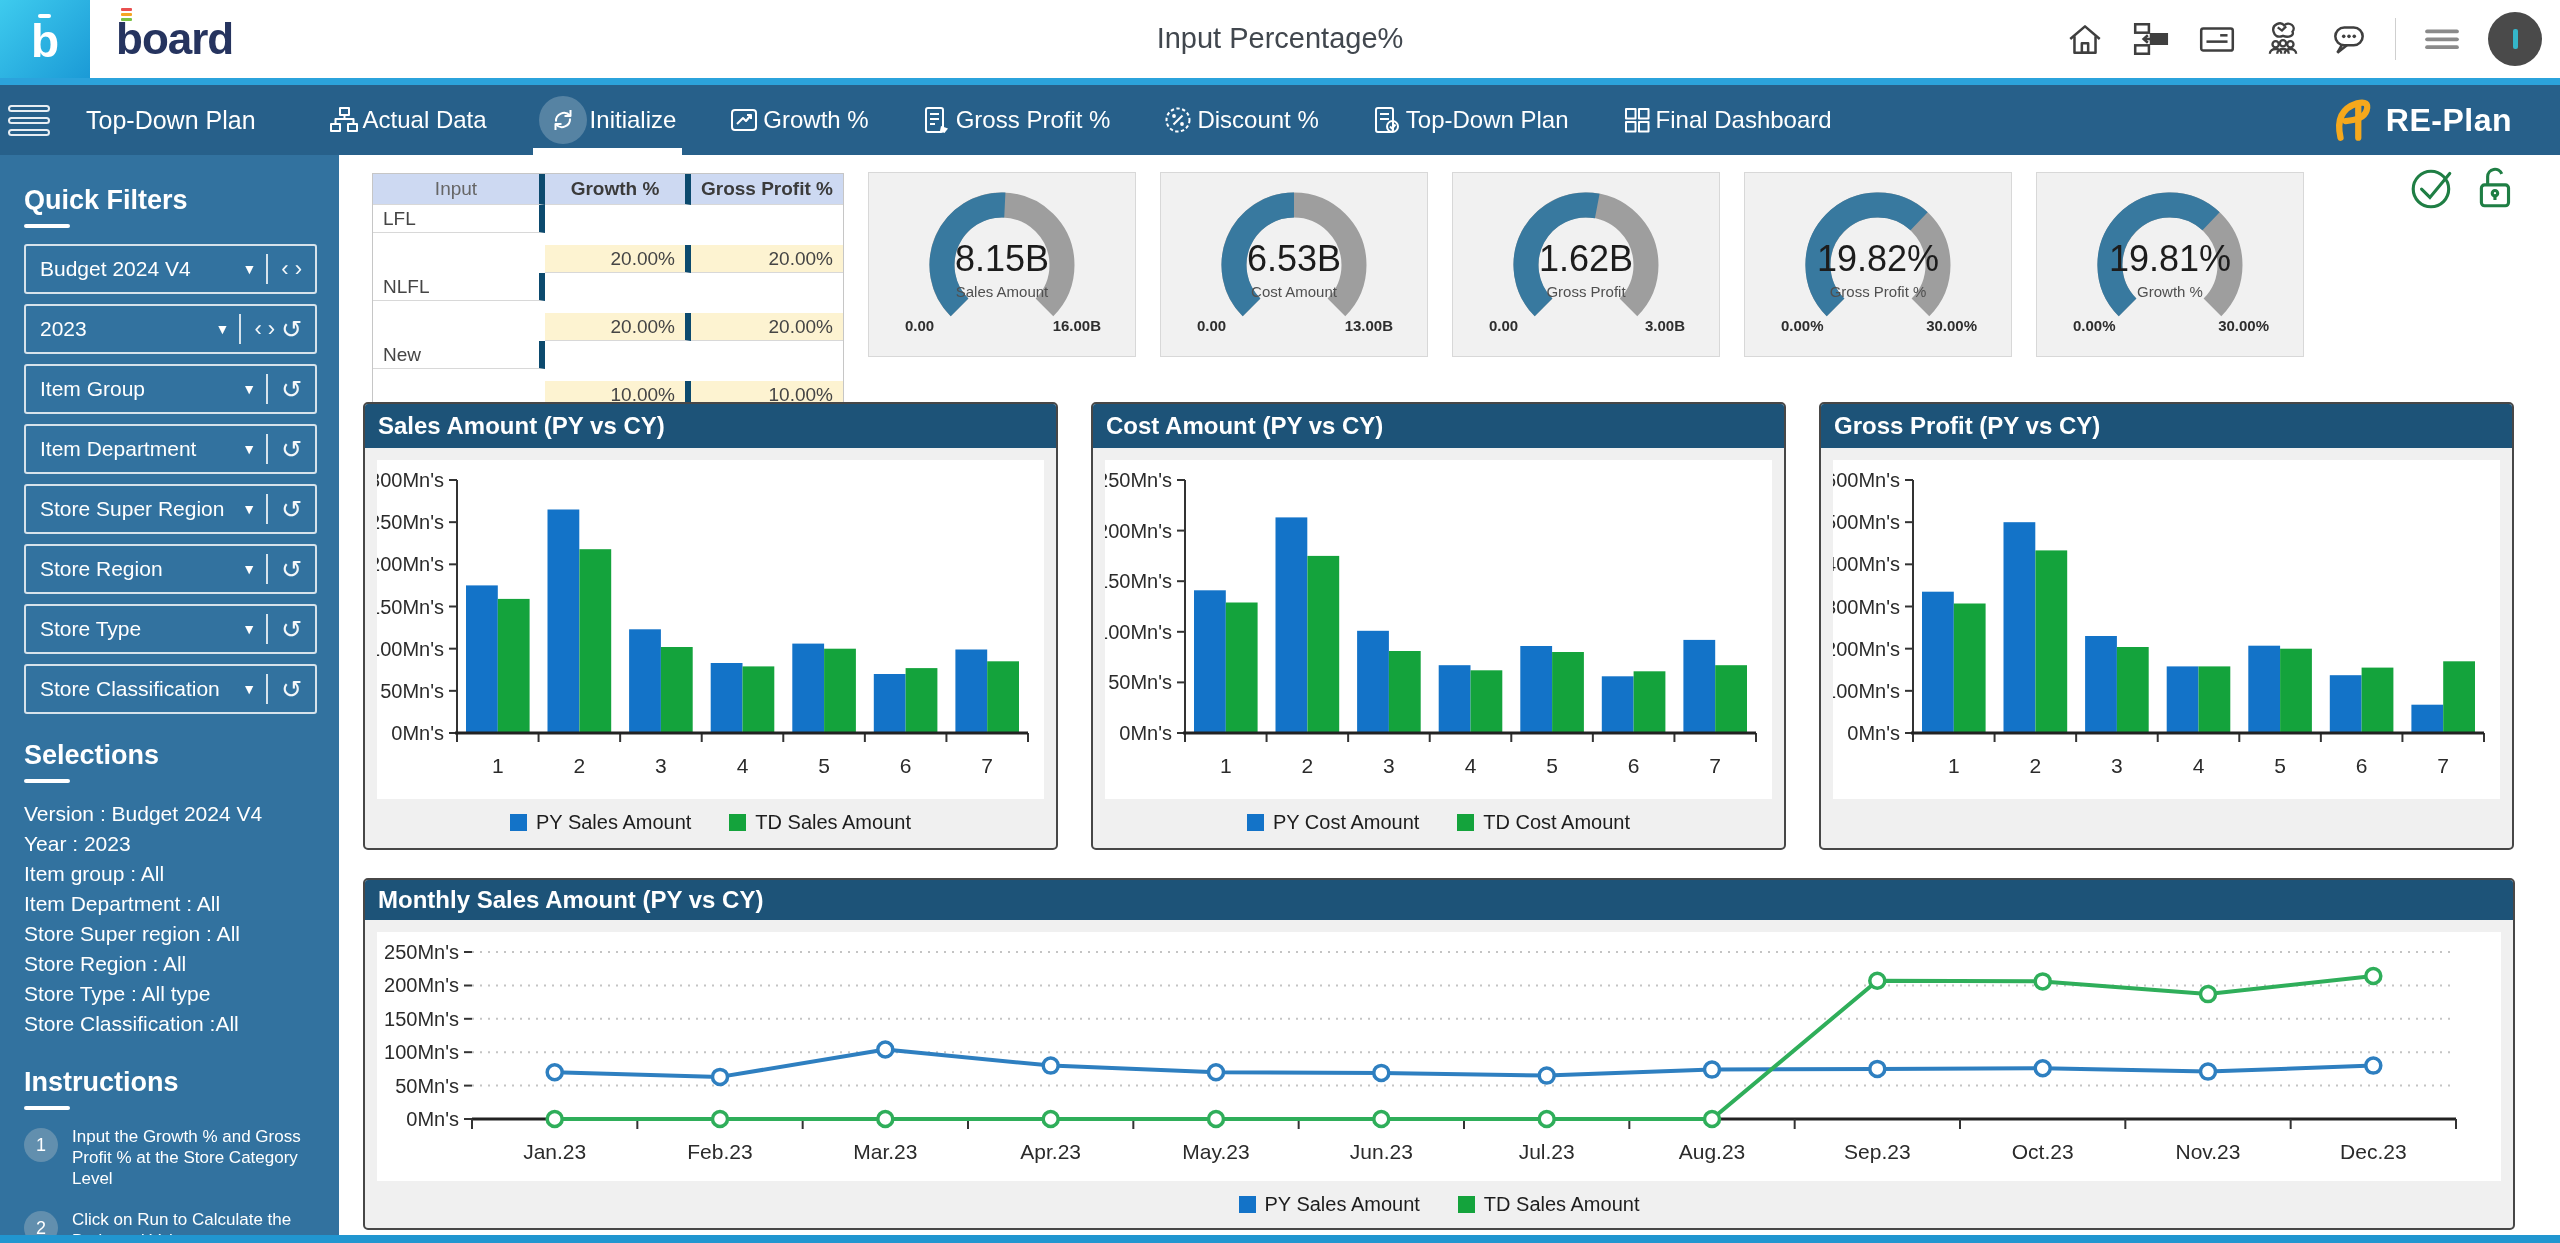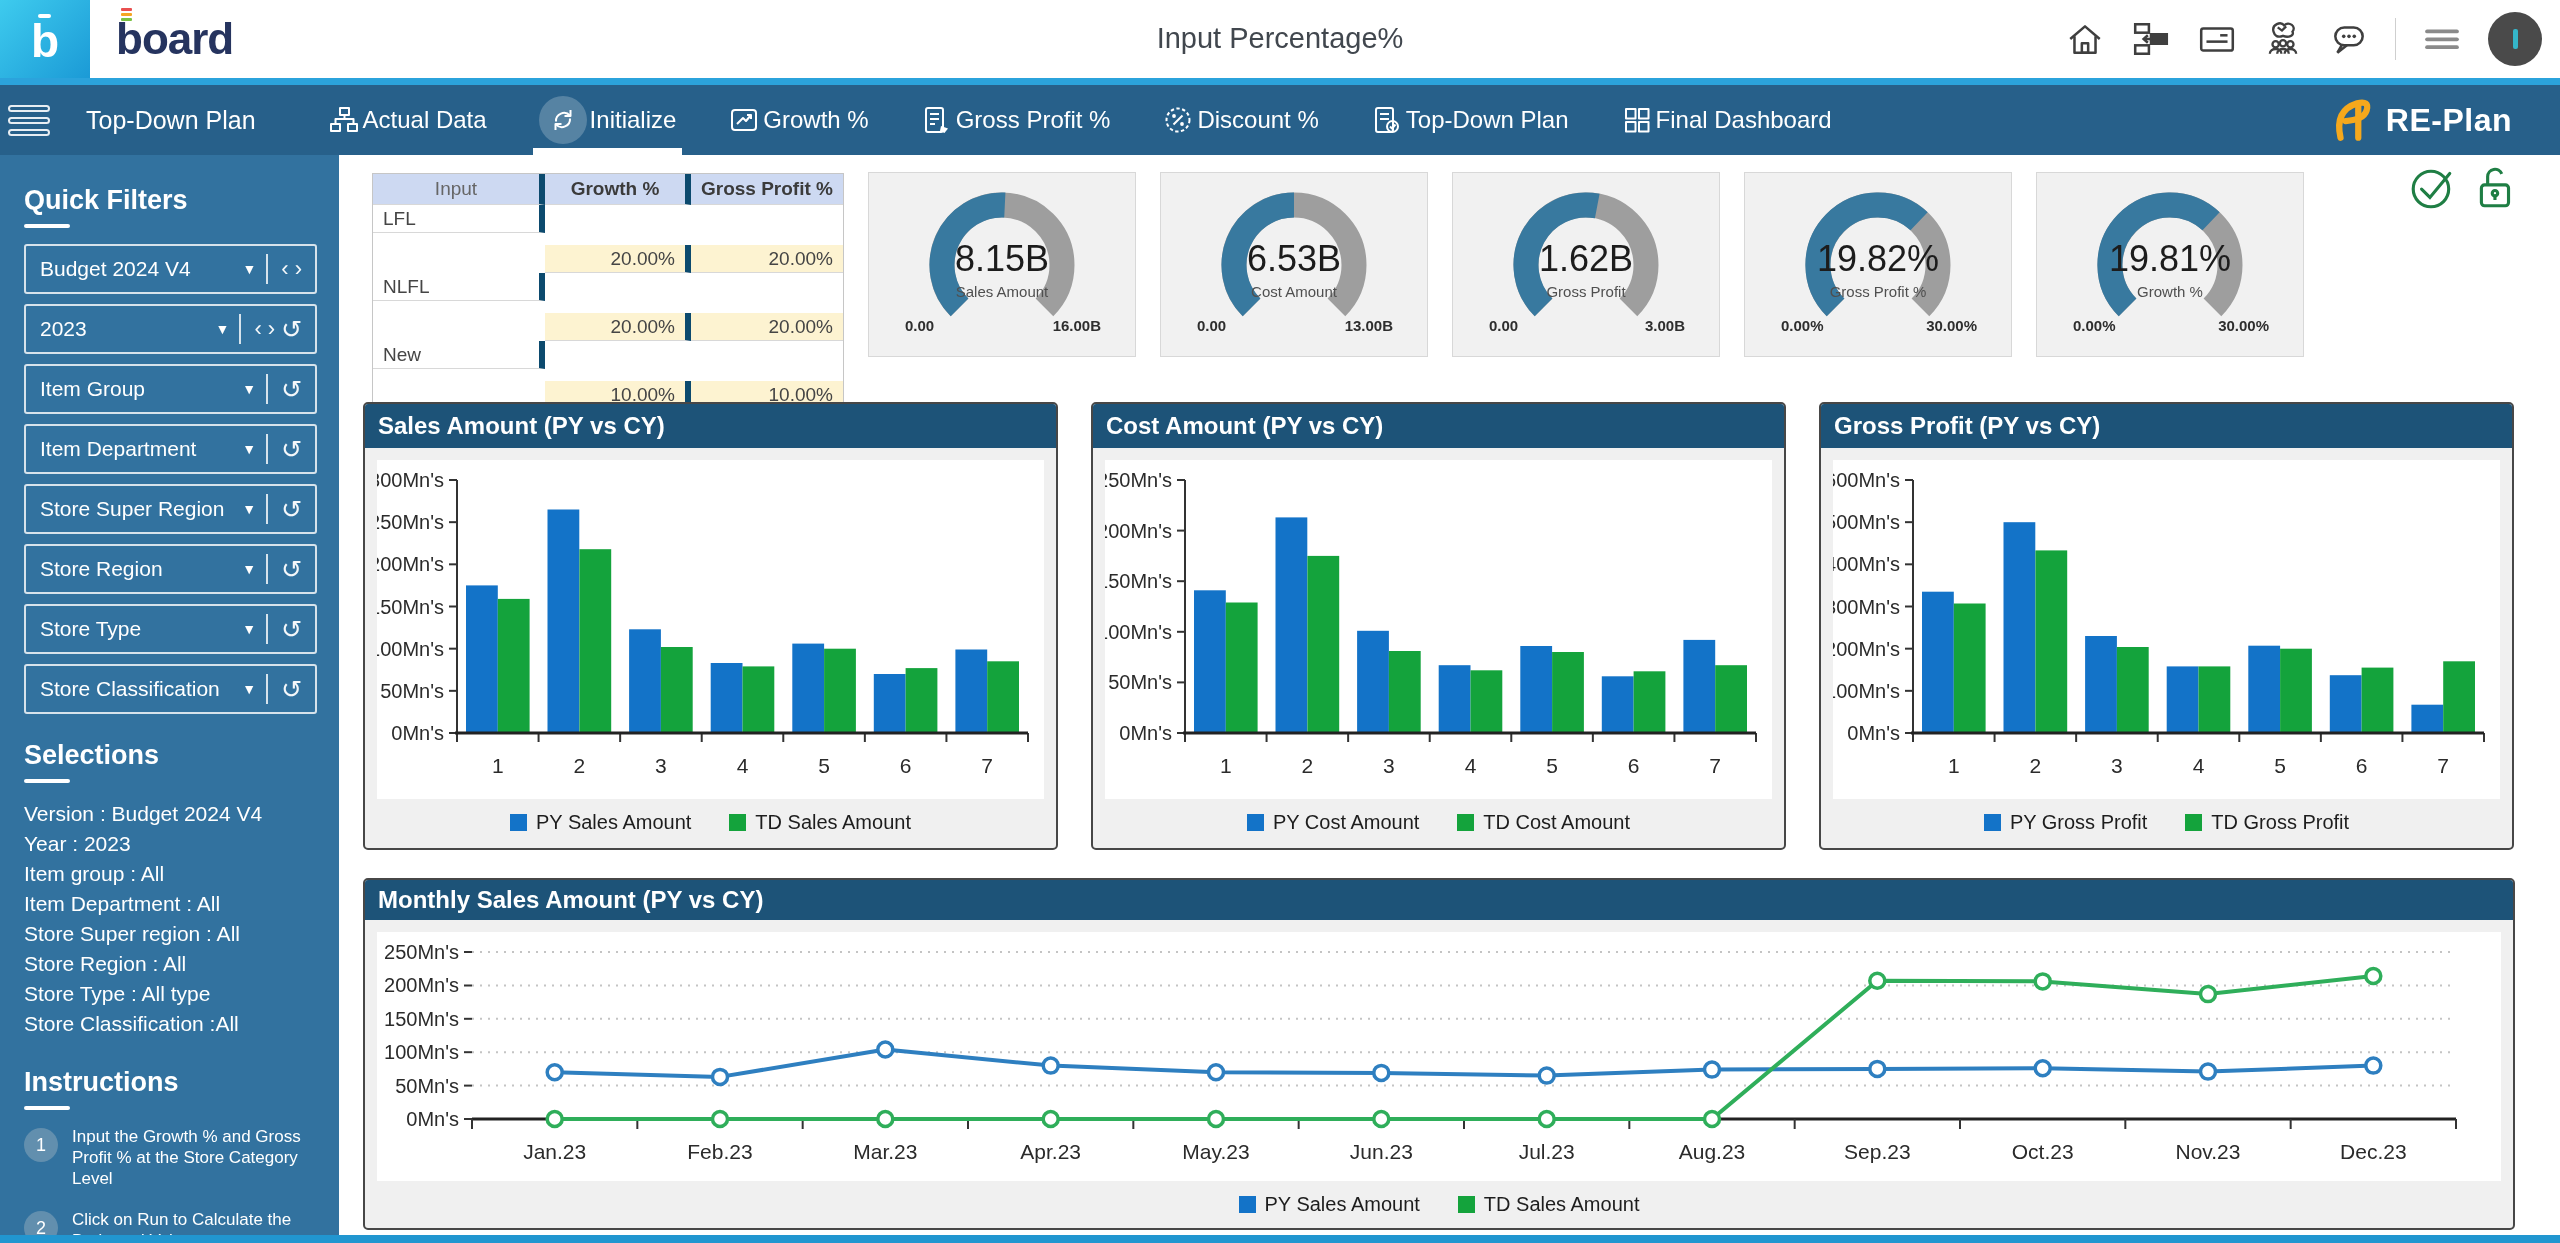--- a/index.html
+++ b/index.html
@@ -609,30 +609,20 @@
             <line x1="80" y1="273" x2="80" y2="282" stroke="#333" stroke-width="2"></line>
             <line x1="161.57142857142856" y1="273" x2="161.57142857142856" y2="282" stroke="#333" stroke-width="2"></line>
             <line x1="243.14285714285714" y1="273" x2="243.14285714285714" y2="282" stroke="#333" stroke-width="2"></line>
             <line x1="324.7142857142857" y1="273" x2="324.7142857142857" y2="282" stroke="#333" stroke-width="2"></line>
             <line x1="406.2857142857143" y1="273" x2="406.2857142857143" y2="282" stroke="#333" stroke-width="2"></line>
             <line x1="487.85714285714283" y1="273" x2="487.85714285714283" y2="282" stroke="#333" stroke-width="2"></line>
             <line x1="569.4285714285714" y1="273" x2="569.4285714285714" y2="282" stroke="#333" stroke-width="2"></line>
             <line x1="651" y1="273" x2="651" y2="282" stroke="#333" stroke-width="2"></line>
             <line x1="78" y1="273" x2="651" y2="273" stroke="#222" stroke-width="3"></line>
           </svg></div>
-        <div class="legend">
-          <div class="li">
-            <span class="sw" style="background: rgb(19, 115, 200);"></span>
-            <span>PY Gross Profit</span>
-          </div>
-          <div class="li">
-            <span class="sw" style="background: rgb(20, 163, 60);"></span>
-            <span>TD Gross Profit</span>
-          </div>
-        </div>
       </div>
     </div>
   <div id="monthly-panel">
       <div class="chart-head" style="background: rgb(29, 83, 120); height: 40px;">Monthly Sales Amount (PY vs CY)</div>
       <div class="chart-white"><svg width="2124" height="245" viewBox="0 0 2124 245">
           <line x1="87" y1="187" x2="95" y2="187" stroke="#333" stroke-width="2"></line>
           <text x="82" y="194" text-anchor="end" font-size="20" fill="#2b2b2b">0Mn's</text>
           <line x1="95" y1="153.6" x2="2079" y2="153.6" stroke="#c4c4c4" stroke-width="2" stroke-dasharray="2 6"></line>
           <line x1="87" y1="153.6" x2="95" y2="153.6" stroke="#333" stroke-width="2"></line>
           <text x="82" y="160.6" text-anchor="end" font-size="20" fill="#2b2b2b">50Mn's</text>

